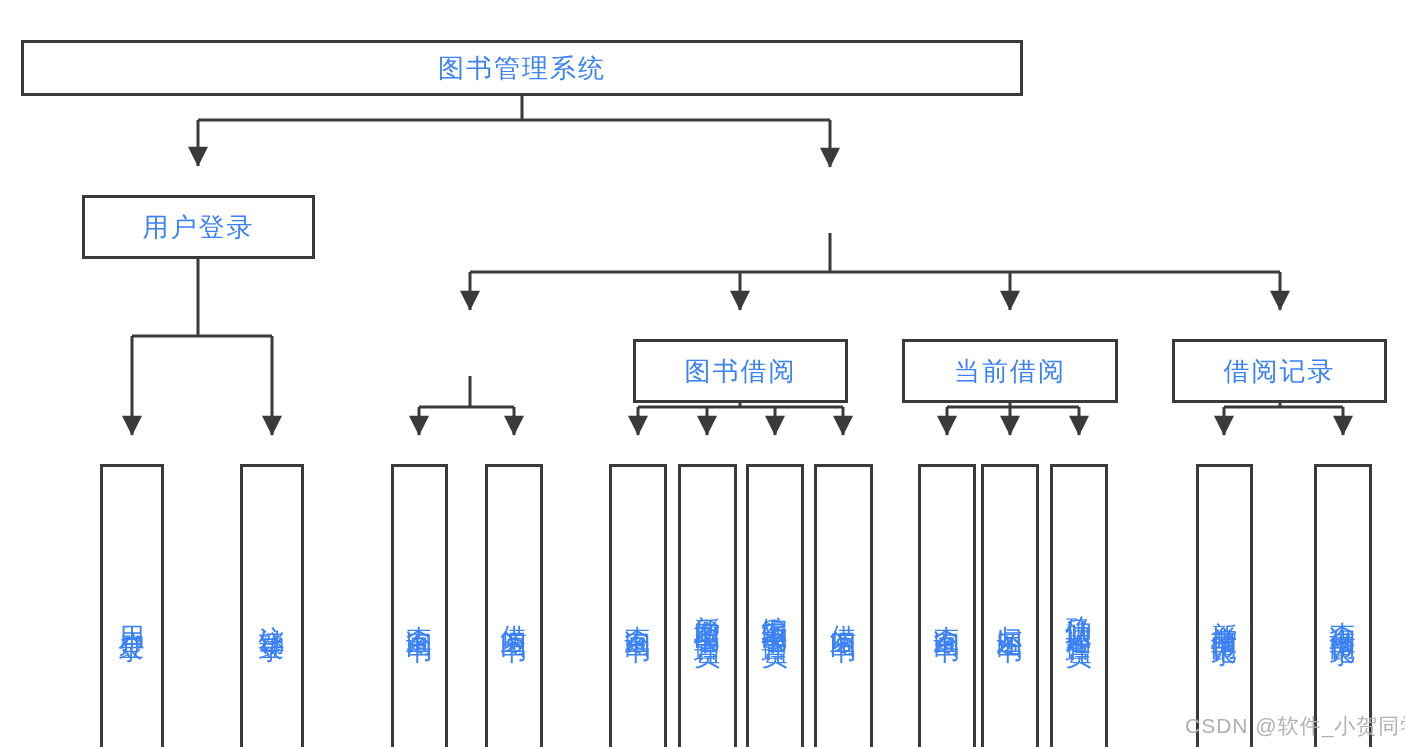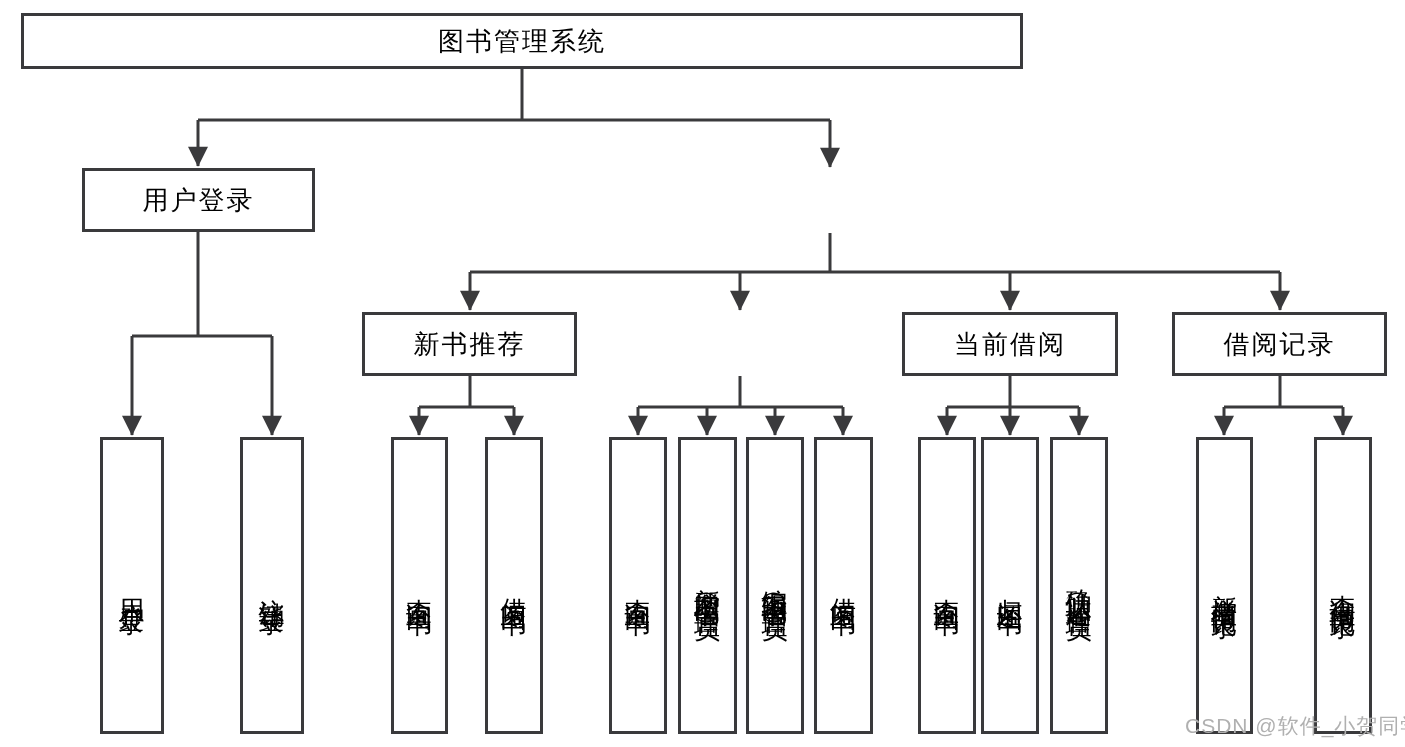--- a/index.html
+++ b/index.html
@@ -24,21 +24,22 @@
     pointer-events: none;
   }
   .node {
     position: absolute;
     box-sizing: border-box;
     border: 3px solid #3a3a3c;
     background: #ffffff;
     display: flex;
     align-items: center;
     justify-content: center;
-    color: #000000;
+    color: #3b82f6;
+    margin-top: 27px;
   }
   .node.h {
     font-size: 26px;
     letter-spacing: 2px;
     white-space: nowrap;
   }
   .node.v {
     font-size: 26px;
   }
   .node.v .vtext {
@@ -107,22 +108,22 @@
   </svg>
 
   <div class="node h" style="left:21px;top:13px;width:1002px;height:56px">
     <span>图书管理系统</span>
   </div>
 
   <div class="node h" style="left:82px;top:168px;width:233px;height:64px">
     <span>用户登录</span>
   </div>
 
-  <div class="node h" style="left:362px;top:312px;width:215px;height:64px">
-    <span>新书推荐</span>
+  <div class="node h" style="left:633px;top:312px;width:215px;height:64px">
+    <span>图书借阅</span>
   </div>
   <div class="node h" style="left:902px;top:312px;width:216px;height:64px">
     <span>当前借阅</span>
   </div>
   <div class="node h" style="left:1172px;top:312px;width:215px;height:64px">
     <span>借阅记录</span>
   </div>
 
   <div class="node v" style="left:100px;top:437px;width:64px;height:297px">
     <span class="vtext">用户登录</span>

